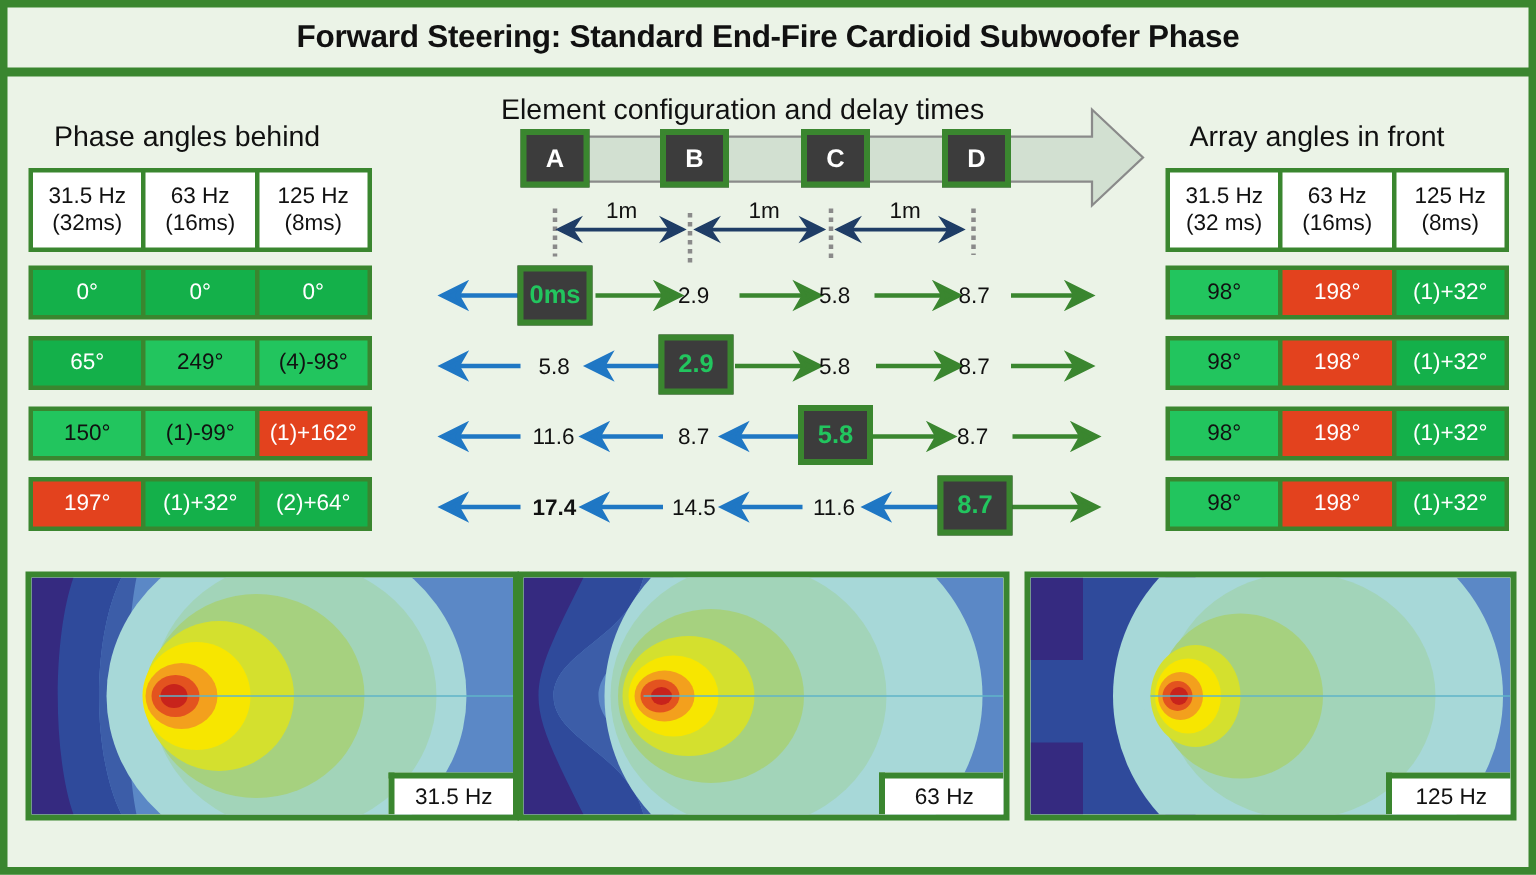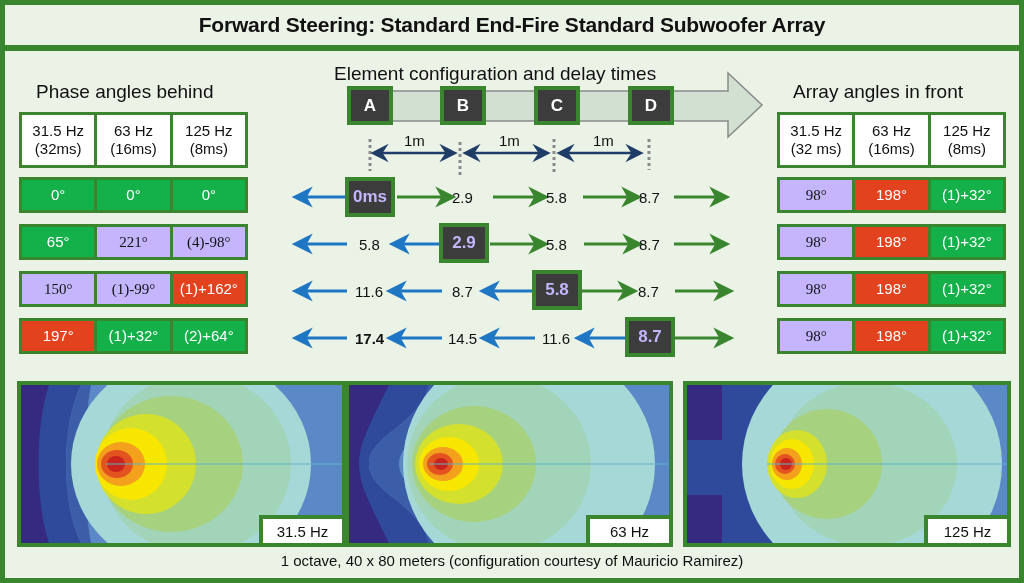--- a/index.html
+++ b/index.html
@@ -11,37 +11,37 @@
   #title { position: absolute; left: 0; top: 0; width: 100%; height: 40px; line-height: 40px; text-align: center;
            font-weight: bold; font-size: 21px; letter-spacing: -0.2px; font-family: "Liberation Sans", sans-serif; }
   .abs { position: absolute; }
   .sec-title { font-size: 19px; color: #111; white-space: nowrap; }
   .tbl { position: absolute; width: 229px; background: #3a862f; padding: 3px; display: flex; gap: 3px; }
   .tbl .cell { flex: 1; display: flex; align-items: center; justify-content: center; text-align: center; font-size: 15px; line-height: 18px; }
   .tbl.hdr { height: 56px; }
   .tbl.hdr .cell { background: #ffffff; color: #111; }
   .tbl.row { height: 36px; }
   .c-green { background: #14b04a; color: #fff; }
-  .c-yellow { background: #c4b5fd; color: #111; font-family: Liberation Serif, serif; }
+  .c-yellow { background: #22c55e; color: #111; }
   .c-red { background: #e3421e; color: #fff; }
   .elem { position: absolute; width: 46px; height: 39px; background: #3c3c3c; border: 4px solid #3a862f;
           color: #fff; font-weight: bold; font-size: 17px; display: flex; align-items: center; justify-content: center; }
-  .delay-box { position: absolute; height: 40px; background: #3c3c3c; border: 4px solid #3a862f; color: #c4b5fd;
+  .delay-box { position: absolute; height: 40px; background: #3c3c3c; border: 4px solid #3a862f; color: #22c55e;
                font-weight: bold; font-size: 17px; display: flex; align-items: center; justify-content: center; }
   .num { position: absolute; font-size: 15px; color: #111; white-space: nowrap; }
   .hm { position: absolute; border: 4px solid #3a862f; overflow: hidden; }
   .hm-label { position: absolute; right: 0; bottom: 0; width: 83px; height: 28px; background: #fff; border-top: 4px solid #3a862f; border-left: 4px solid #3a862f;
               font-size: 15px; display: flex; align-items: center; justify-content: center; }
   #caption { position: absolute; left: 0; width: 100%; top: 501px; text-align: center; font-size: 15px; color: #111; }
 </style>
 </head>
 <body>
 
 <div class="panel" id="title-panel">
-  <div id="title">Forward Steering: Standard End-Fire Standard Subwoofer Array</div>
+  <div id="title">Forward Steering: Standard End-Fire Cardioid Subwoofer Phase</div>
 </div>
 
 <div class="panel" id="main-panel">
 
   <div class="abs sec-title" style="left:31px; top:30px;">Phase angles behind</div>
   <div id="behind-table">
       <div class="tbl hdr" style="left: 14px; top: 61px;">
         <div class="cell">
           <div>
             <div>31.5 Hz</div>
@@ -61,21 +61,21 @@
           </div>
         </div>
       </div>
       <div class="tbl row" style="left: 14px; top: 126px;">
         <div class="cell c-green">0°</div>
         <div class="cell c-green">0°</div>
         <div class="cell c-green">0°</div>
       </div>
       <div class="tbl row" style="left: 14px; top: 173px;">
         <div class="cell c-green">65°</div>
-        <div class="cell c-yellow">221°</div>
+        <div class="cell c-yellow">249°</div>
         <div class="cell c-yellow">(4)-98°</div>
       </div>
       <div class="tbl row" style="left: 14px; top: 220px;">
         <div class="cell c-yellow">150°</div>
         <div class="cell c-yellow">(1)-99°</div>
         <div class="cell c-red">(1)+162°</div>
       </div>
       <div class="tbl row" style="left: 14px; top: 267px;">
         <div class="cell c-red">197°</div>
         <div class="cell c-green">(1)+32°</div>
@@ -298,14 +298,13 @@
       <ellipse cx="110" cy="79" rx="30" ry="34" fill="#d4e02e"></ellipse>
       <ellipse cx="105" cy="79" rx="22" ry="25" fill="#f7e600"></ellipse>
       <ellipse cx="100" cy="79" rx="15" ry="16" fill="#f3a01d"></ellipse>
       <ellipse cx="98" cy="79" rx="10" ry="10" fill="#e3531f"></ellipse>
       <ellipse cx="99" cy="79" rx="6" ry="6" fill="#c8231c"></ellipse>
       <line x1="80" y1="79" x2="320" y2="79" stroke="#5fb5c8" stroke-width="1"></line>
     </svg>
     <div class="hm-label">125 Hz</div>
   </div>
 
-  <div id="caption">1 octave, 40 x 80 meters (configuration courtesy of Mauricio Ramirez)</div>
 </div>
 
 </body></html>

